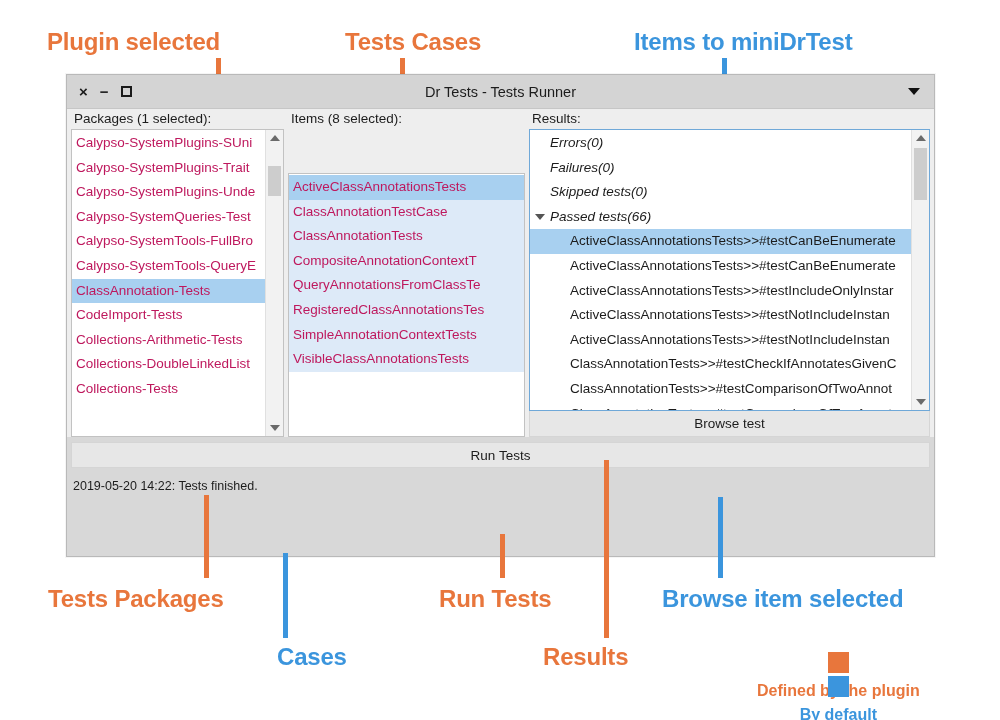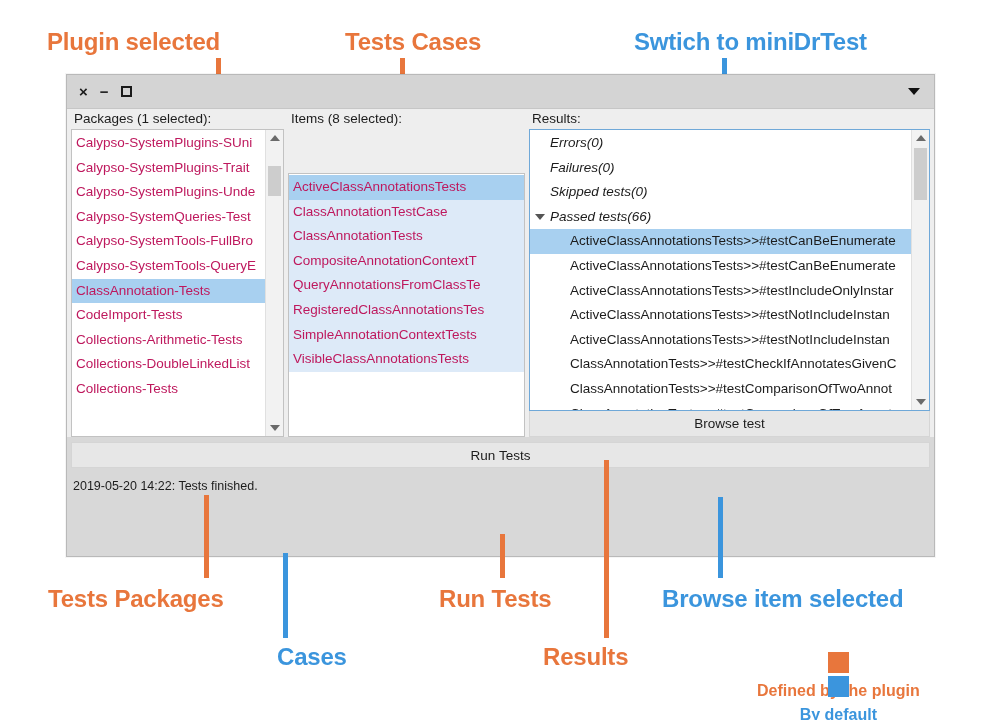--- a/index.html
+++ b/index.html
@@ -353,31 +353,32 @@
 </style>
 </head>
 <body>
 
 <div class="anno anno-orange" style="left:47px; top:28px; font-size:24px;">Plugin selected</div>
 <div class="tick tick-orange" style="left:216px; top:58px; height:68px;"></div>
 
 <div class="anno anno-orange" style="left:345px; top:28px; font-size:24px;">Tests Cases</div>
 <div class="tick tick-orange" style="left:400px; top:58px; height:130px;"></div>
 
-<div class="anno anno-blue" style="left:634px; top:28px; font-size:24px;">Swtich to miniDrTest</div>
+<div class="anno anno-blue" style="left:634px; top:28px; font-size:24px;">Items to miniDrTest</div>
 <div class="tick tick-blue" style="left:722px; top:58px; height:57px;"></div>
 
 <div class="window">
 
   <div class="titlebar">
     <div class="win-buttons">
       <span class="win-btn close">×</span>
       <span class="win-btn minimize">−</span>
       <span class="win-btn maximize"></span>
     </div>
+    <div class="win-title">Dr Tests - Tests Runner</div>
     <div class="title-caret"></div>
   </div>
 
 
   <div class="panels">
 
     <div class="panel panel-pkg">
       <div class="panel-header">Packages (1 selected):</div>
       <div class="listbox">
         <div class="list-rows" id="pkg-rows">

